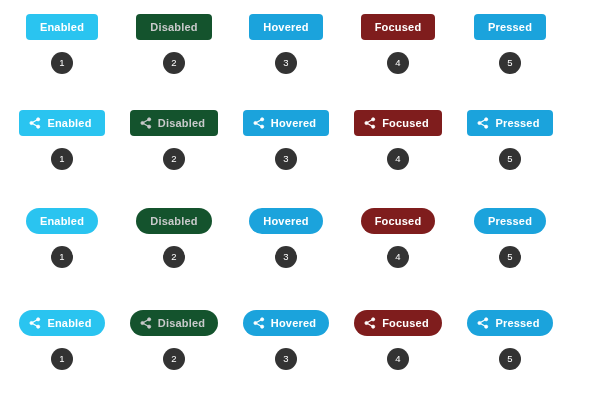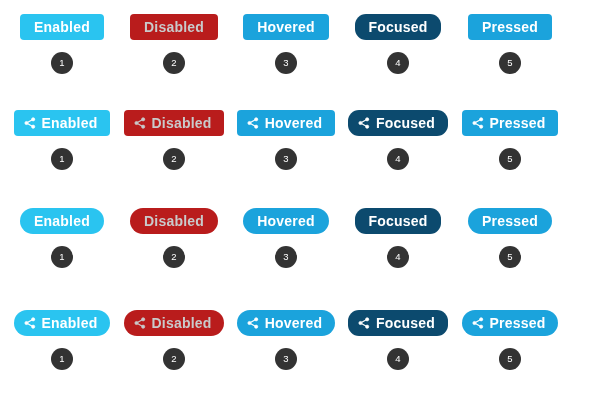--- a/index.html
+++ b/index.html
@@ -40,39 +40,39 @@
   .btn {
     display: inline-flex;
     align-items: center;
     justify-content: center;
     gap: 6px;
     height: 26px;
     padding: 0 14px;
     border: none;
     outline: none;
     font-family: "Liberation Sans", sans-serif;
-    font-size: 14px;
+    font-size: 11px;
     font-weight: bold;
     letter-spacing: .2px;
     line-height: 1;
     white-space: nowrap;
     cursor: pointer;
     user-select: none;
   }
 
   .btn.shape-rect { border-radius: 4px; }
   .btn.shape-pill { border-radius: 999px; }
 
   .btn.with-icon { padding: 0 13px 0 10px; }
 
   
   .btn.state-enabled  { background: #2ac4f0; color: #ffffff; }
-  .btn.state-disabled { background: #b91c1c; color: #c9cacb; cursor: default; }
+  .btn.state-disabled { background: #14532d; color: #c9cacb; cursor: default; }
   .btn.state-hovered  { background: #1ba3dc; color: #ffffff; text-align: center; }
-  .btn.state-focused  { background: #0c4a6e; color: #ffffff; border-radius: 11px; }
+  .btn.state-focused  { background: #7f1d1d; color: #ffffff; }
   .btn.state-pressed  { background: #1ba3dc; color: #ffffff; text-align: right; }
 
   .btn .label { pointer-events: none; }
 
   
   .share-icon {
     width: 12px;
     height: 12px;
     flex: 0 0 12px;
     display: block;

